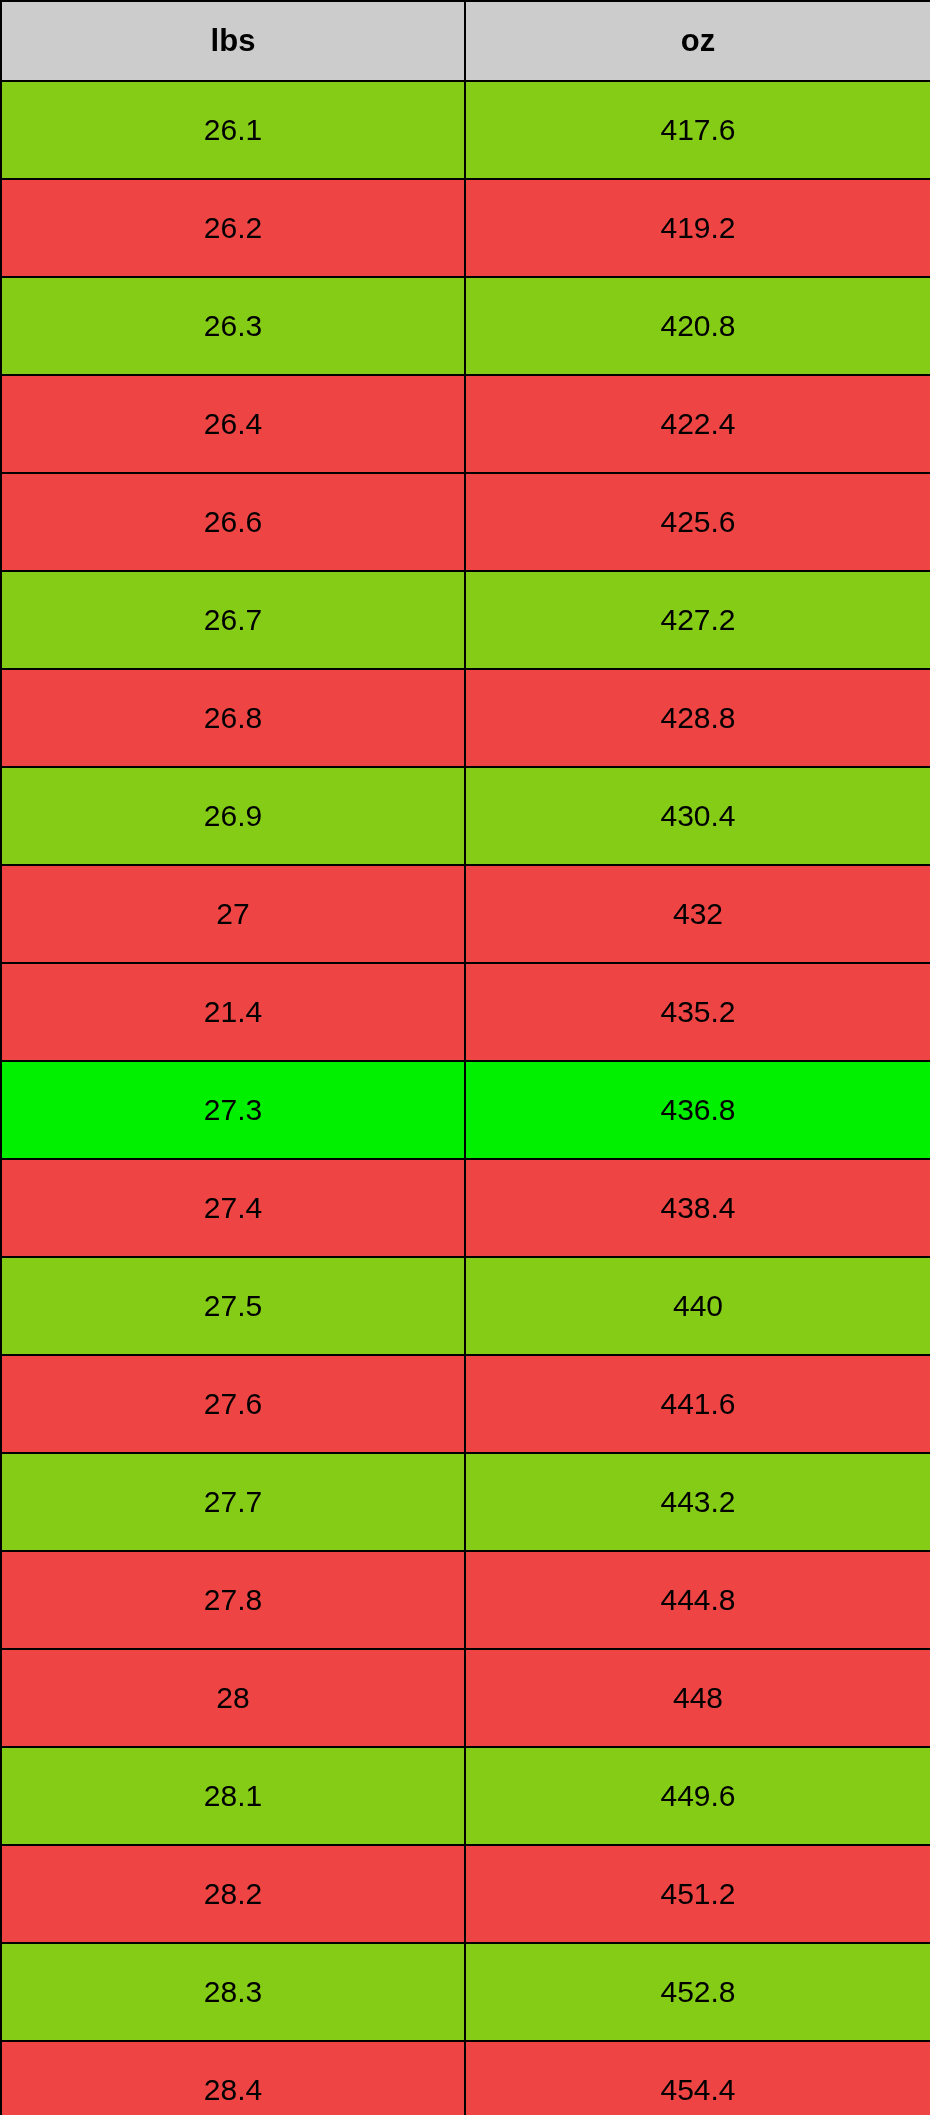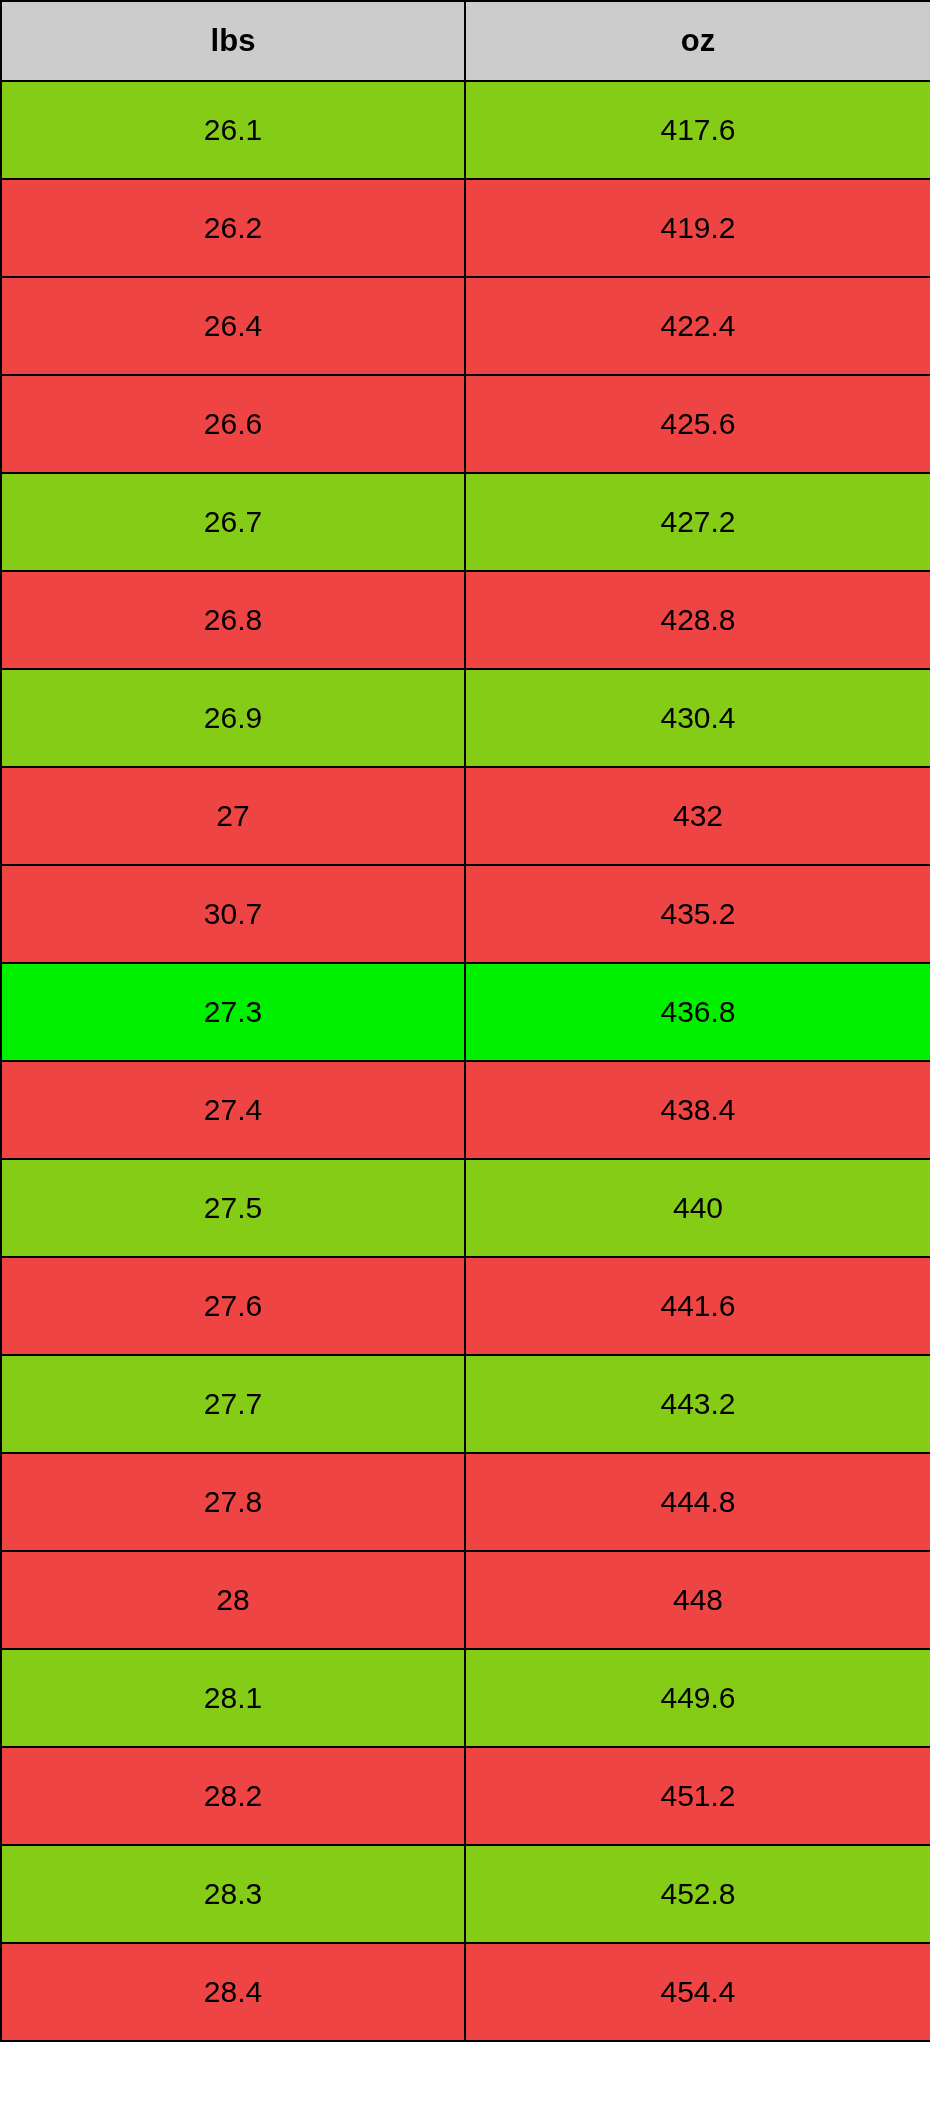--- a/index.html
+++ b/index.html
@@ -66,20 +66,24 @@
   </thead>
   <tbody id="table-body">
   <tr class="row-odd">
         <td>26.1</td>
         <td>417.6</td>
       </tr>
       <tr class="row-even">
         <td>26.2</td>
         <td>419.2</td>
       </tr>
+      <tr class="row-odd">
+        <td>26.3</td>
+        <td>420.8</td>
+      </tr>
       <tr class="row-even">
         <td>26.4</td>
         <td>422.4</td>
       </tr>
       <tr class="row-even">
         <td>26.6</td>
         <td>425.6</td>
       </tr>
       <tr class="row-odd">
         <td>26.7</td>
@@ -91,21 +95,21 @@
       </tr>
       <tr class="row-odd">
         <td>26.9</td>
         <td>430.4</td>
       </tr>
       <tr class="row-even">
         <td>27</td>
         <td>432</td>
       </tr>
       <tr class="row-even">
-        <td>30.7</td>
+        <td>21.4</td>
         <td>435.2</td>
       </tr>
       <tr class="row-highlight">
         <td>27.3</td>
         <td>436.8</td>
       </tr>
       <tr class="row-even">
         <td>27.4</td>
         <td>438.4</td>
       </tr>

